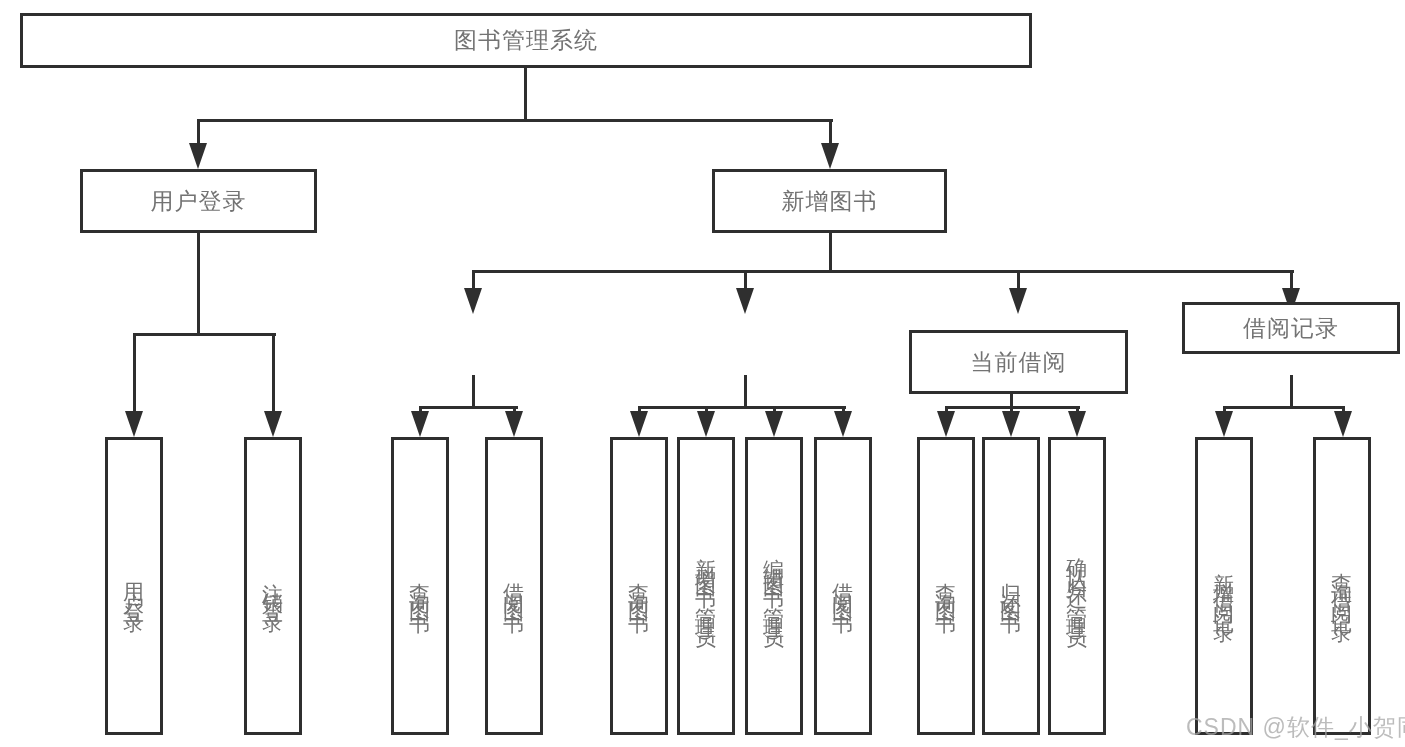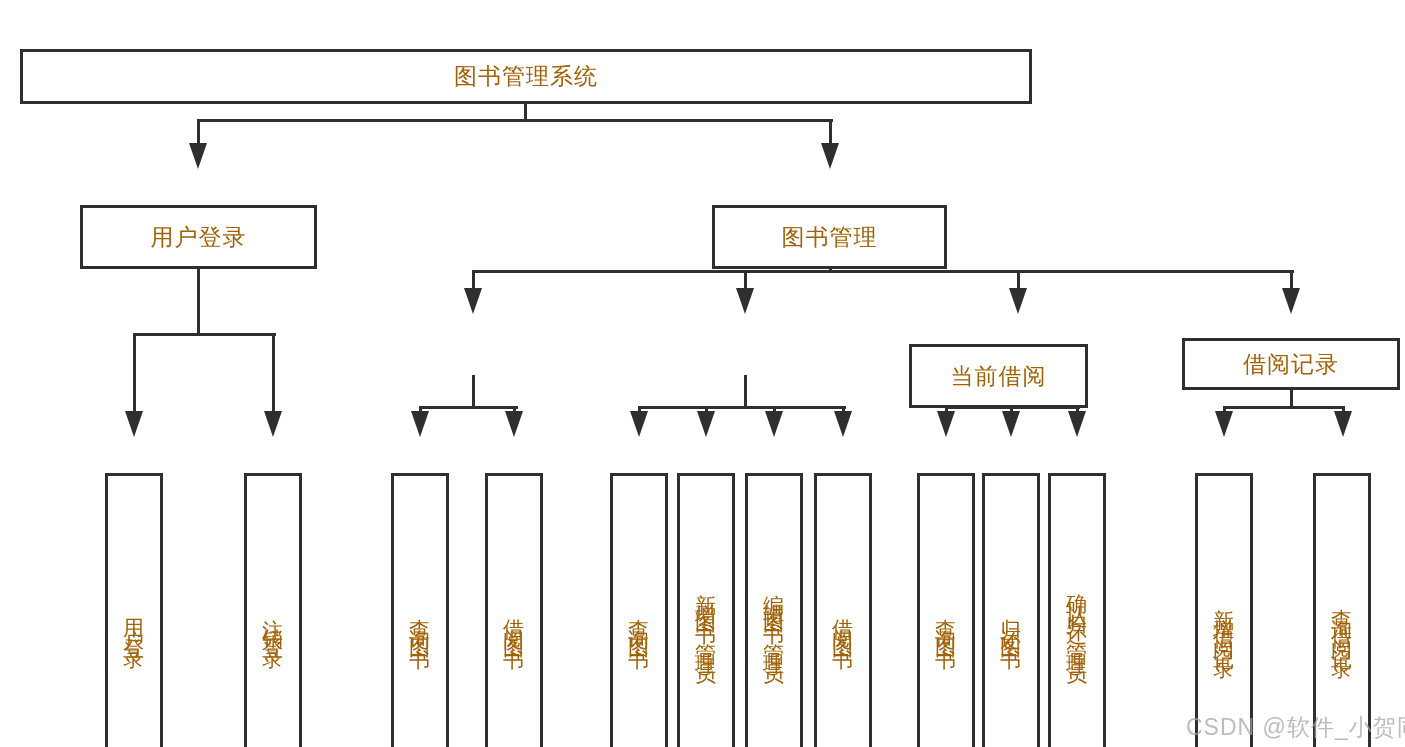--- a/index.html
+++ b/index.html
@@ -12,23 +12,22 @@
     font-family: "Liberation Sans", "DejaVu Sans", sans-serif;
   }
   .box {
     position: absolute;
     box-sizing: border-box;
     border: 3px solid #2f2f2f;
     background: #ffffff;
     display: flex;
     align-items: center;
     justify-content: center;
-    color: #a16207;
+    color: #737373;
     z-index: 2;
-    margin-top: 36px;
   }
   .hbox { font-size: 23px; letter-spacing: 1px; }
   .vbox {
     writing-mode: vertical-rl;
     text-orientation: mixed;
     font-size: 21px;
     letter-spacing: 10px;
     line-height: 1;
     top: 437px;
     width: 58px;
@@ -67,41 +66,41 @@
   <div class="box hbox" style="left:20px; top:13px; width:1012px; height:55px;">图书管理系统</div>
 
   <div class="line" style="left:524px; top:66px; width:3px; height:54px;"></div>
   <div class="line" style="left:197px; top:119px; width:636px; height:3px;"></div>
   <div class="line" style="left:197px; top:119px; width:3px; height:28px;"></div>
   <div class="line" style="left:829px; top:119px; width:3px; height:28px;"></div>
   <div class="arrow" style="left:189px; top:143px;"></div>
   <div class="arrow" style="left:821px; top:143px;"></div>
 
   <div class="box hbox" style="left:80px; top:169px; width:237px; height:64px;">用户登录</div>
-  <div class="box hbox" style="left:712px; top:169px; width:235px; height:64px;">图书管理</div>
+  <div class="box hbox" style="left:712px; top:169px; width:235px; height:64px;">新增图书</div>
 
   <div class="line" style="left:197px; top:231px; width:3px; height:104px;"></div>
   <div class="line" style="left:133px; top:333px; width:143px; height:3px;"></div>
   <div class="line" style="left:133px; top:333px; width:3px; height:80px;"></div>
   <div class="line" style="left:272px; top:333px; width:3px; height:80px;"></div>
   <div class="arrow" style="left:125px; top:411px;"></div>
   <div class="arrow" style="left:264px; top:411px;"></div>
 
   <div class="line" style="left:829px; top:231px; width:3px; height:42px;"></div>
   <div class="line" style="left:472px; top:270px; width:822px; height:3px;"></div>
   <div class="line" style="left:472px; top:270px; width:3px; height:20px;"></div>
   <div class="line" style="left:744px; top:270px; width:3px; height:20px;"></div>
   <div class="line" style="left:1017px; top:270px; width:3px; height:20px;"></div>
   <div class="line" style="left:1290px; top:270px; width:3px; height:20px;"></div>
   <div class="arrow" style="left:464px; top:288px;"></div>
   <div class="arrow" style="left:736px; top:288px;"></div>
   <div class="arrow" style="left:1009px; top:288px;"></div>
   <div class="arrow" style="left:1282px; top:288px;"></div>
 
-  <div class="box hbox" style="left:909px; top:308px; width:179px; height:64px;">当前借阅</div>
+  <div class="box hbox" style="left:909px; top:330px; width:219px; height:64px;">当前借阅</div>
   <div class="box hbox" style="left:1182px; top:302px; width:218px; height:52px;">借阅记录</div>
 
   <div class="line" style="left:472px; top:375px; width:3px; height:34px;"></div>
   <div class="line" style="left:419px; top:406px; width:99px; height:3px;"></div>
   <div class="line" style="left:419px; top:406px; width:3px; height:10px;"></div>
   <div class="line" style="left:513px; top:406px; width:3px; height:10px;"></div>
   <div class="arrow" style="left:411px; top:411px;"></div>
   <div class="arrow" style="left:505px; top:411px;"></div>
 
   <div class="line" style="left:744px; top:375px; width:3px; height:34px;"></div>

